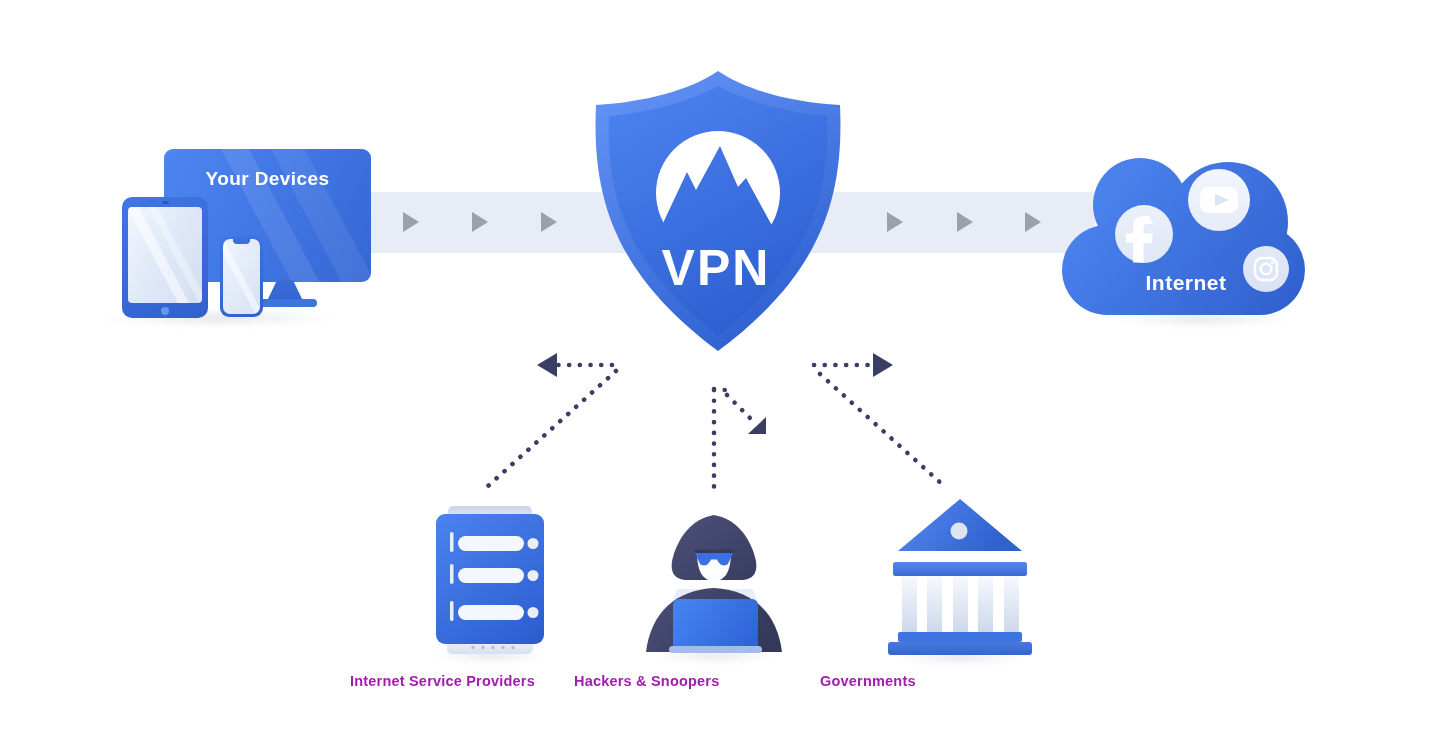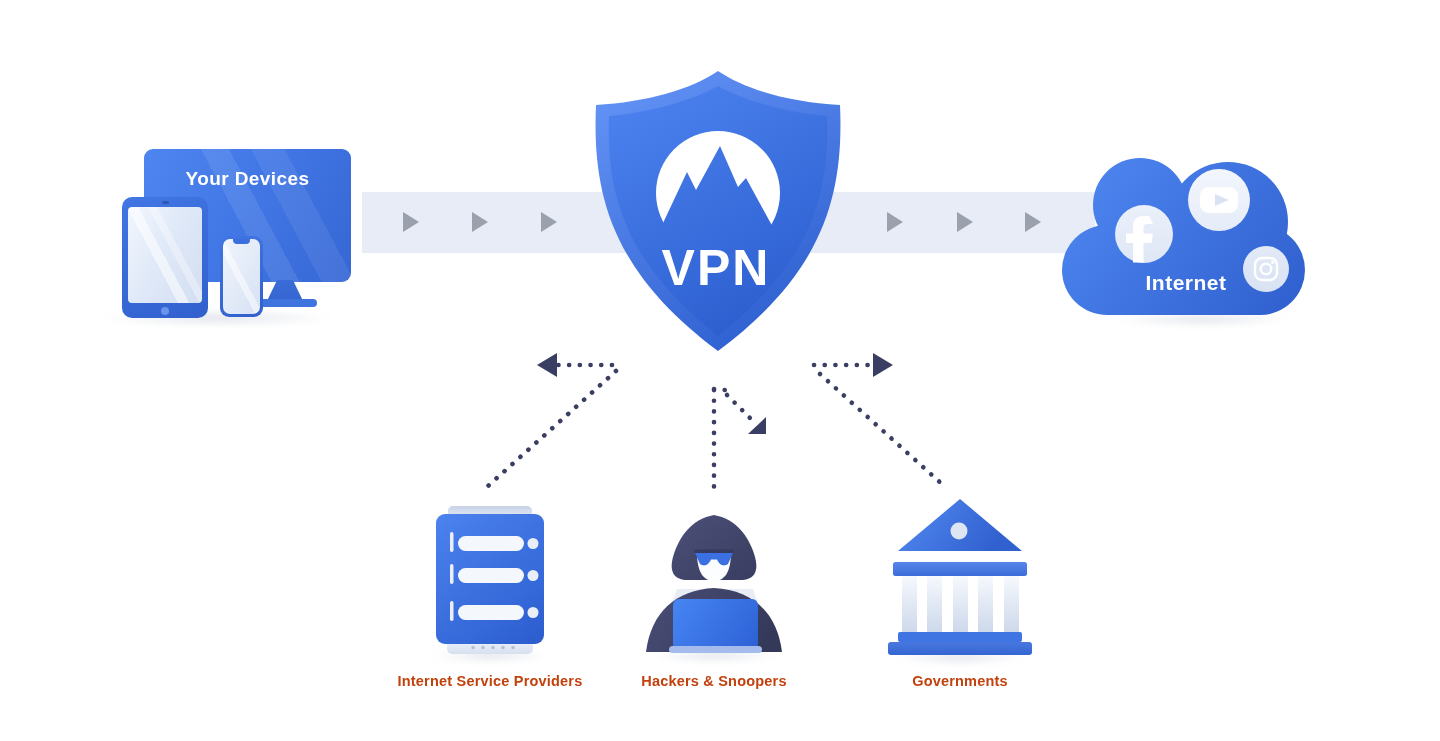--- a/index.html
+++ b/index.html
@@ -9,21 +9,21 @@
   }
   
   .band{position:absolute;left:362px;top:192px;width:733px;height:61px;background:#e8ecf6;}
   .chev{position:absolute;top:212px;width:0;height:0;
     border-top:10px solid transparent;border-bottom:10px solid transparent;
     border-left:16px solid #9aa1ad;}
   
   .shadow{position:absolute;border-radius:50%;filter:blur(3px);
     background:radial-gradient(closest-side,rgba(96,112,150,.20),rgba(96,112,150,0));}
   
-  .monitor{position:absolute;left:144px;top:149px;width:207px;height:133px;border-radius:9px;
+  .monitor{position:absolute;left:164px;top:149px;width:207px;height:133px;border-radius:9px;
     background:
       linear-gradient(62deg,rgba(255,255,255,0) 46%,rgba(255,255,255,.09) 46%,rgba(255,255,255,.09) 56%,rgba(255,255,255,0) 56%,rgba(255,255,255,0) 64%,rgba(255,255,255,.07) 64%,rgba(255,255,255,.07) 76%,rgba(255,255,255,0) 76%),
       linear-gradient(118deg,#4e85ef 0%,#4278e6 45%,#3667d4 100%);}
   .monitor-title{position:absolute;left:0;top:19px;width:100%;text-align:center;
     color:#fff;font-size:19px;font-weight:bold;letter-spacing:.4px;}
   .stand-neck{position:absolute;left:267px;top:280px;width:36px;height:21px;
     background:linear-gradient(#3a6bd7,#3566d0);
     -webkit-clip-path:polygon(28% 0,72% 0,100% 100%,0 100%);clip-path:polygon(28% 0,72% 0,100% 100%,0 100%);}
   .stand-base{position:absolute;left:253px;top:299px;width:64px;height:8px;border-radius:4px;background:#3f73de;}
   .tablet{position:absolute;left:122px;top:197px;width:86px;height:121px;border-radius:10px;
@@ -39,22 +39,22 @@
   .phone-screen{position:absolute;left:3px;top:3px;right:3px;bottom:3px;border-radius:7px;
     background:
       linear-gradient(62deg,rgba(255,255,255,0) 42%,rgba(255,255,255,.5) 42%,rgba(255,255,255,.5) 52%,rgba(255,255,255,0) 52%),
       linear-gradient(118deg,#f0f5fc 0%,#e2eaf8 55%,#d6e1f3 100%);}
   .phone-notch{position:absolute;left:50%;top:3px;width:17px;height:5px;margin-left:-8.5px;
     border-radius:0 0 4px 4px;background:#3b6fdd;}
   
   .svg-abs{position:absolute;}
   .arrows{position:absolute;left:0;top:0;pointer-events:none;}
   
-  .threat-label{position:absolute;top:673px;width:280px;text-align:center;
-    color:#c2410c;font-size:14.5px;font-weight:bold;letter-spacing:.2px;}
+  .threat-label{position:absolute;top:673px;width:280px;text-align:left;
+    color:#a21caf;font-size:14.5px;font-weight:bold;letter-spacing:.2px;}
 </style>
 </head>
 <body>
 
 <div class="stage">
 
   <div class="band"></div>
   <span class="chev" style="left:403px"></span>
   <span class="chev" style="left:472px"></span>
   <span class="chev" style="left:541px"></span>

